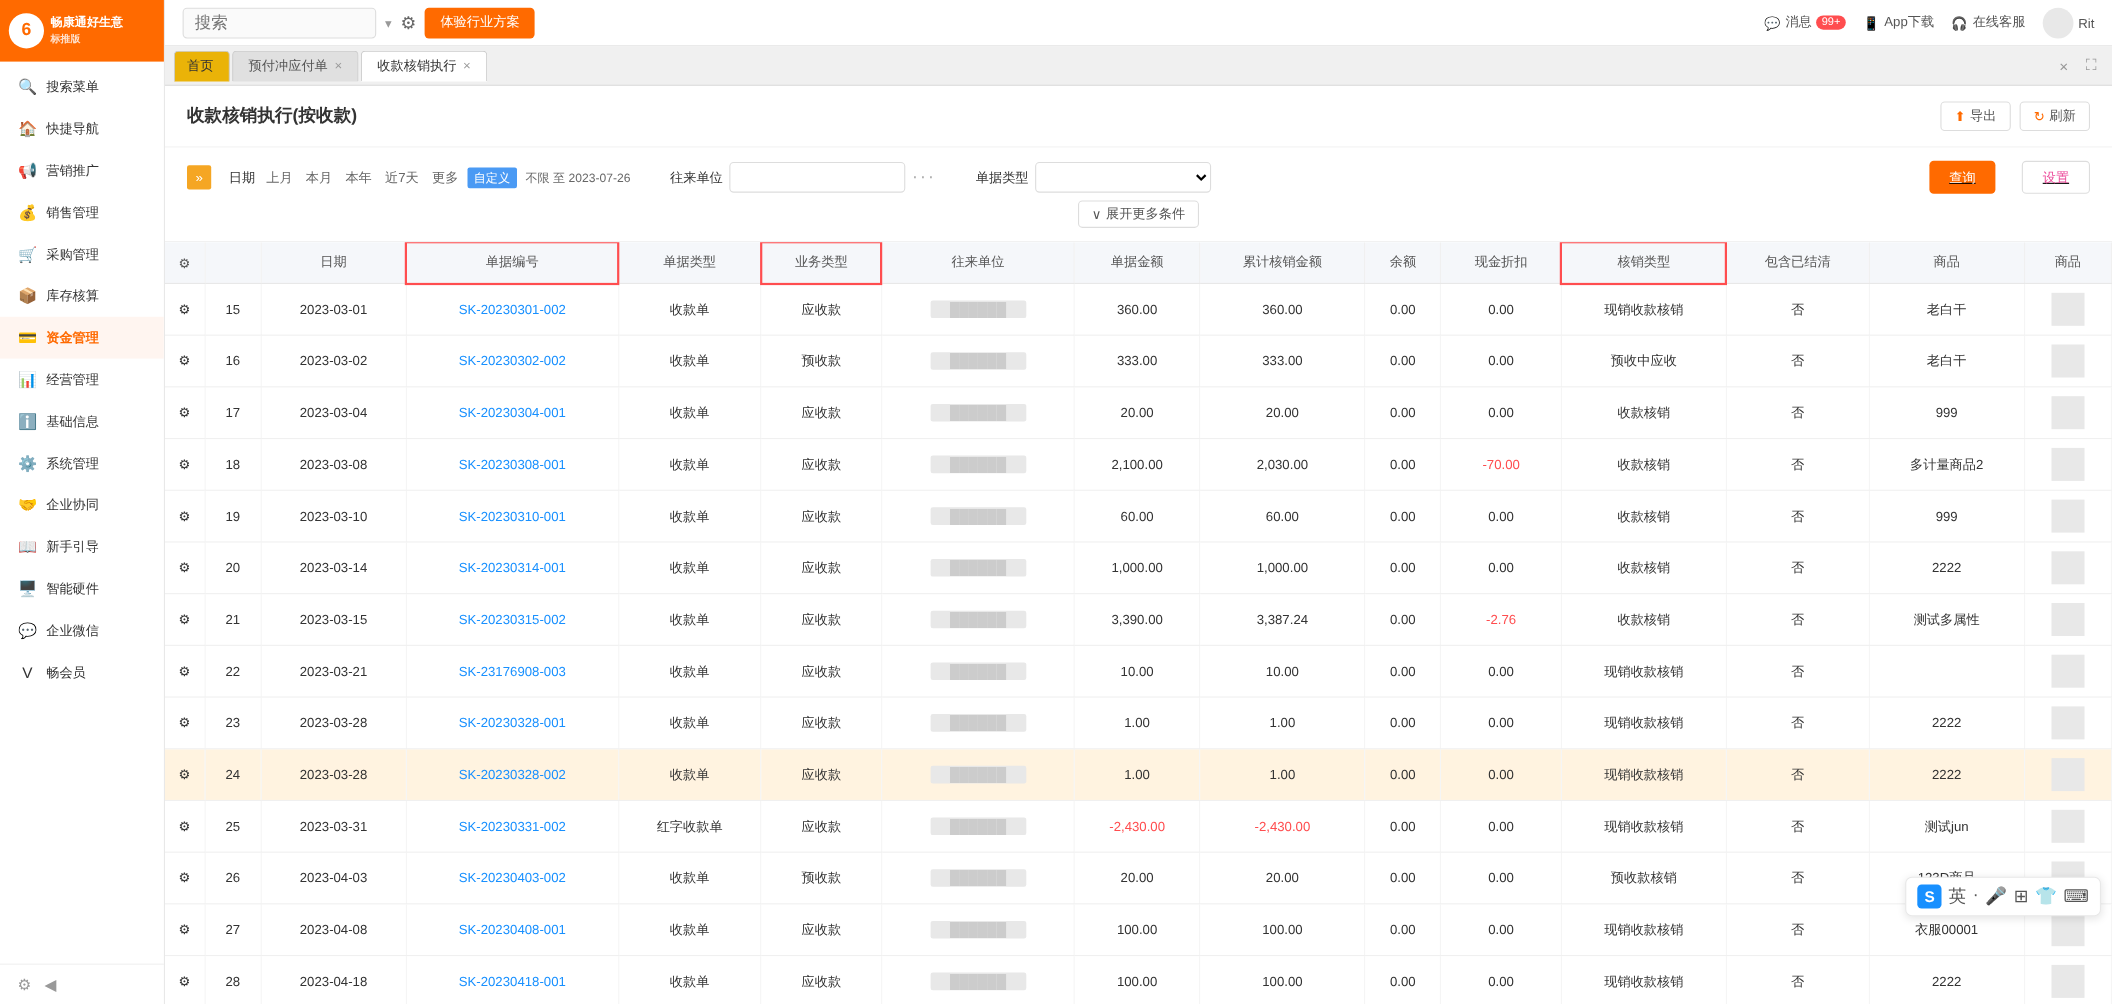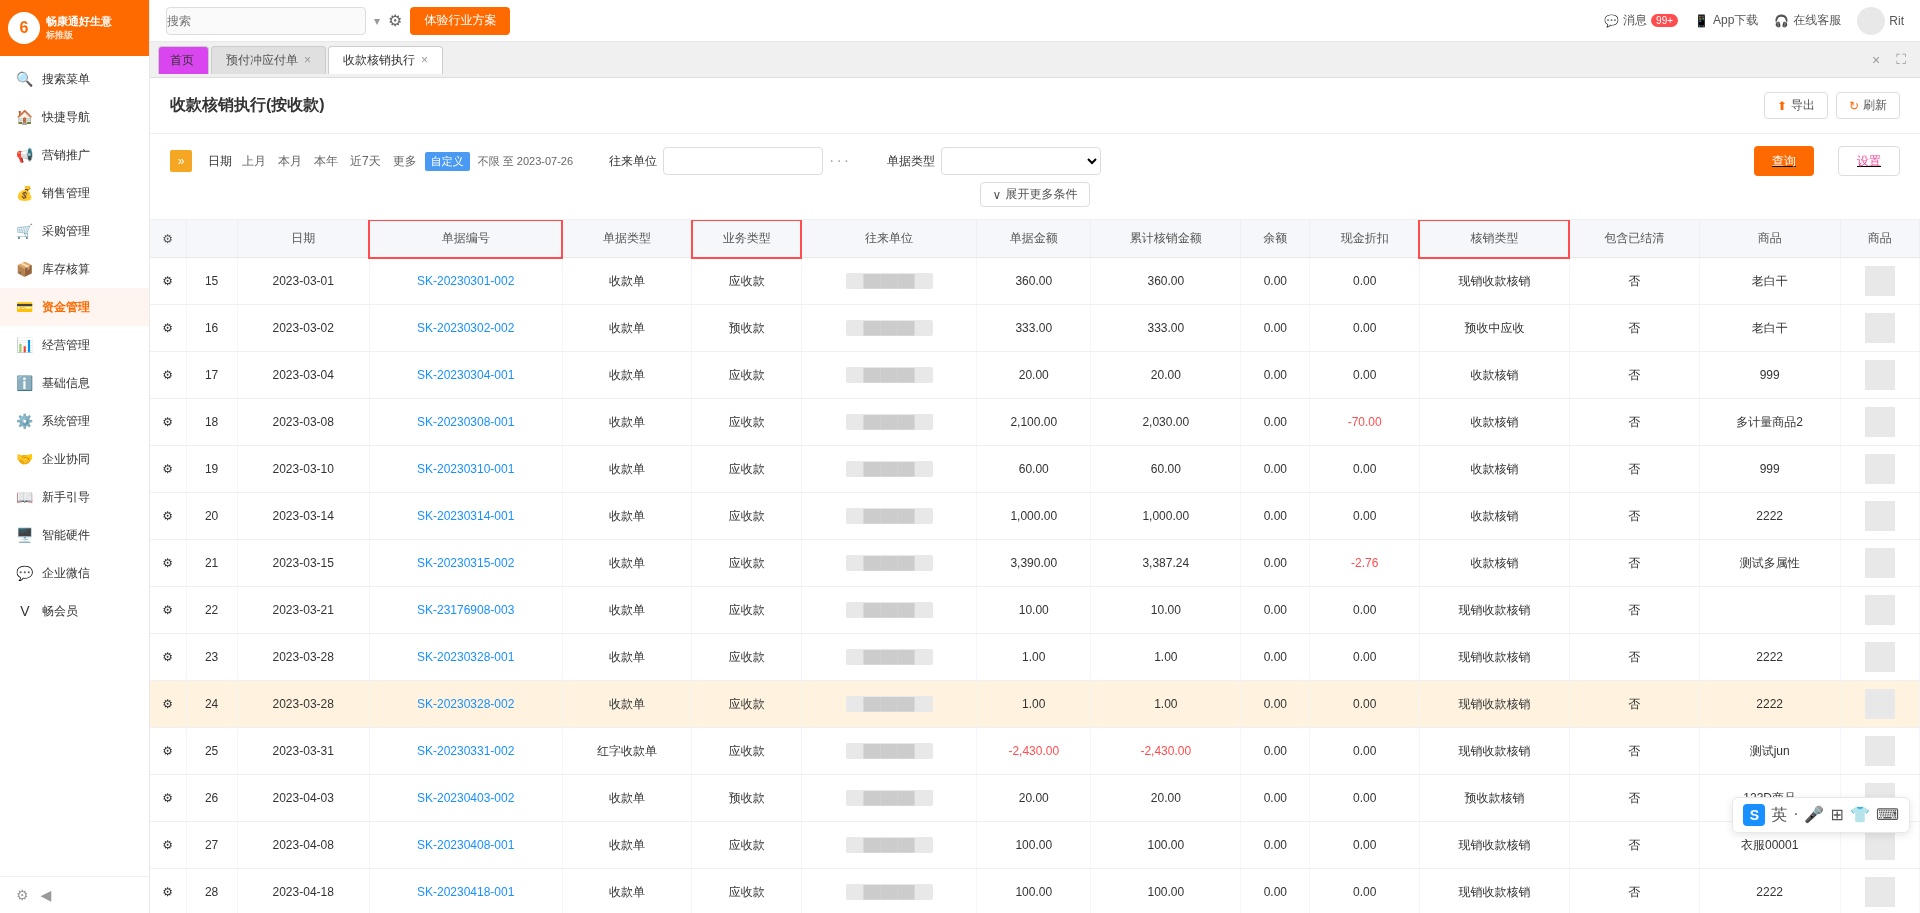--- a/index.html
+++ b/index.html
@@ -17,35 +17,35 @@
     .sidebar-item .icon { width: 18px; height: 18px; display: flex; align-items: center; justify-content: center; font-size: 14px; flex-shrink: 0; }
     .sidebar-footer { padding: 10px 16px; display: flex; gap: 12px; border-top: 1px solid #f0f0f0; }
     .sidebar-footer-icon { color: #999; cursor: pointer; font-size: 14px; }
 
     
     .main { flex: 1; display: flex; flex-direction: column; overflow: hidden; }
 
     
     .topbar { height: 42px; background: #fff; border-bottom: 1px solid #e8e8e8; display: flex; align-items: center; padding: 0 16px; gap: 12px; flex-shrink: 0; }
     .topbar-left { display: flex; align-items: center; gap: 8px; flex: 1; }
-    .topbar-input { border: 1px solid #ddd; border-radius: 4px; padding: 4px 0; font-size: 12px; width: 200px; height: 28px; background: #fafafa; }
+    .topbar-input { border: 1px solid #ddd; border-radius: 4px; padding: 4px 10px; font-size: 15px; width: 176px; height: 28px; background: #fafafa; }
     .topbar-dropdown-icon { color: #999; cursor: pointer; }
     .topbar-gear { color: #666; cursor: pointer; font-size: 16px; }
     .topbar-btn-orange { background: #ff6a00; color: #fff; border: none; border-radius: 4px; padding: 5px 14px; font-size: 12px; cursor: pointer; height: 28px; }
     .topbar-right { display: flex; align-items: center; gap: 16px; color: #555; font-size: 12px; }
     .topbar-right-item { display: flex; align-items: center; gap: 4px; cursor: pointer; }
     .badge { background: #ff4d4f; color: #fff; border-radius: 10px; font-size: 10px; padding: 1px 5px; }
     .topbar-avatar { width: 28px; height: 28px; background: #e8e8e8; border-radius: 50%; }
 
     
     .tabbar { height: 36px; background: #f0f0f0; display: flex; align-items: center; padding: 0 8px; gap: 2px; flex-shrink: 0; border-bottom: 1px solid #ddd; }
     .tab { display: flex; align-items: center; gap: 6px; padding: 0 14px; height: 28px; border-radius: 4px 4px 0 0; cursor: pointer; font-size: 12px; background: #e0e0e0; color: #555; border: 1px solid #ccc; border-bottom: none; }
     .tab.active { background: #fff; color: #333; border-color: #ccc; }
     .tab .tab-close { color: #999; font-size: 12px; cursor: pointer; }
-    .tab-home { background: #d946ef; color: #333; padding-left: 11px; }
+    .tab-home { background: #eab308; color: #333; padding-left: 11px; }
     .tabbar-actions { margin-left: auto; display: flex; gap: 4px; }
     .tabbar-action-btn { background: none; border: none; color: #999; cursor: pointer; font-size: 14px; padding: 2px 6px; }
 
     
     .content { flex: 1; overflow-y: auto; background: #f5f7fa; padding: 0; }
     .page-header { background: #fff; padding: 14px 20px; display: flex; align-items: center; justify-content: space-between; border-bottom: 1px solid #f0f0f0; }
     .page-title { font-size: 16px; font-weight: bold; color: #333; }
     .page-actions { display: flex; gap: 8px; }
     .page-action-btn { display: flex; align-items: center; gap: 4px; border: 1px solid #ddd; background: #fff; border-radius: 4px; padding: 4px 12px; font-size: 12px; cursor: pointer; color: #555; }
     .page-action-btn .icon { color: #ff6a00; }

